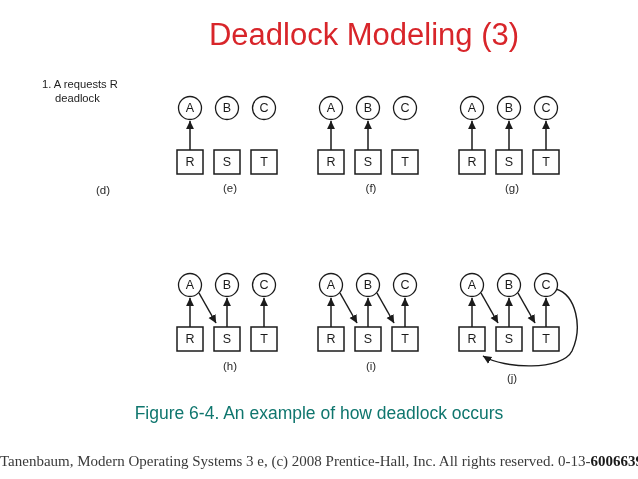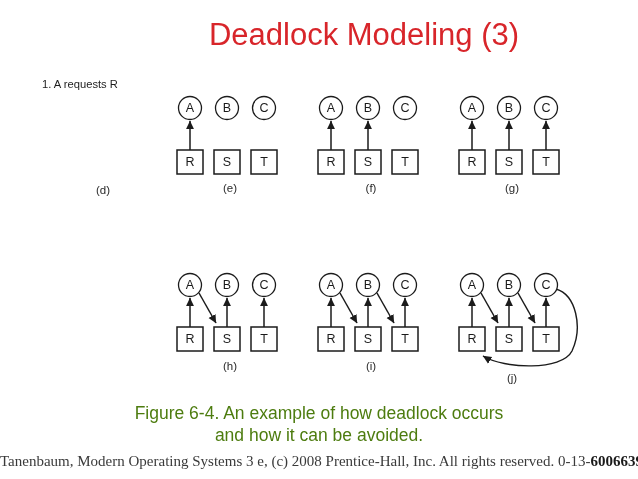--- a/index.html
+++ b/index.html
@@ -86,21 +86,21 @@
 
   
   #caption {
     position: absolute;
     left: 0;
     top: 402px;
     width: 638px;
     text-align: center;
     font-size: 17.5px;
     line-height: 22px;
-    color: #4d7c0f;
+    color: #0f766e;
   }
   #caption .cap-line {
     display: block;
   }
 
   #copyright {
     position: absolute;
     left: 0;
     top: 455px;
     width: 534px;
@@ -118,20 +118,21 @@
 </style>
 </head>
 <body>
 
 <div id="slide-title">Deadlock Modeling (3)</div>
 
 <div id="figure">
 
   <div id="step-list">
     <div class="step-line">1. A requests R</div>
+    <div class="step-line indent">deadlock</div>
   </div>
   <div class="panel-label" style="left:42px; top:112px; width:122px;">(d)</div>
 
   <div class="graph-panel" style="left:170px; top:18px;">
     <svg width="120" height="95" viewBox="0 0 120 95">
       <defs>
         <marker id="ah-e" markerWidth="7" markerHeight="7" refX="5.4" refY="3" orient="auto">
           <path d="M0,0.35 L5.6,3 L0,5.65 z" fill="#1b1b1b"></path>
         </marker>
       </defs>
@@ -292,16 +293,15 @@
       <rect x="81" y="60" width="26" height="24" fill="#ffffff" stroke="#1b1b1b" stroke-width="1.5"></rect>
       <text class="node-text" x="94" y="72.5">T</text>
     </svg>
   </div>
   <div class="panel-label" style="left:452px; top:300px; width:120px;">(j)</div>
 
 </div>
 
 <div id="caption">
   <span class="cap-line">Figure 6-4. An example of how deadlock occurs</span>
-  <span class="cap-line">and how it can be avoided.</span>
 </div>
 
 <div id="copyright"><span>Tanenbaum, Modern Operating Systems 3 e, (c) 2008 Prentice-Hall, Inc. All rights reserved. 0-13-</span><span class="isbn-bold">6006639</span></div>
 
 </body></html>

